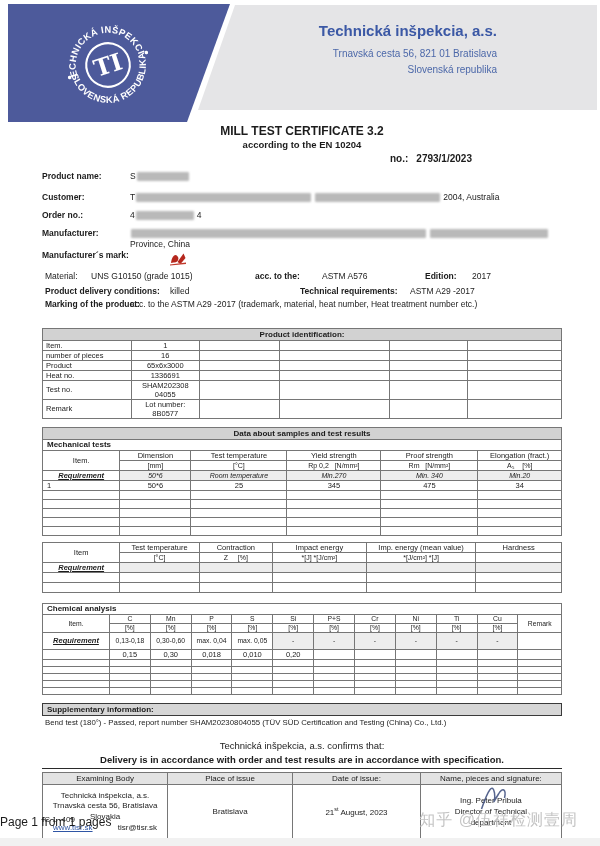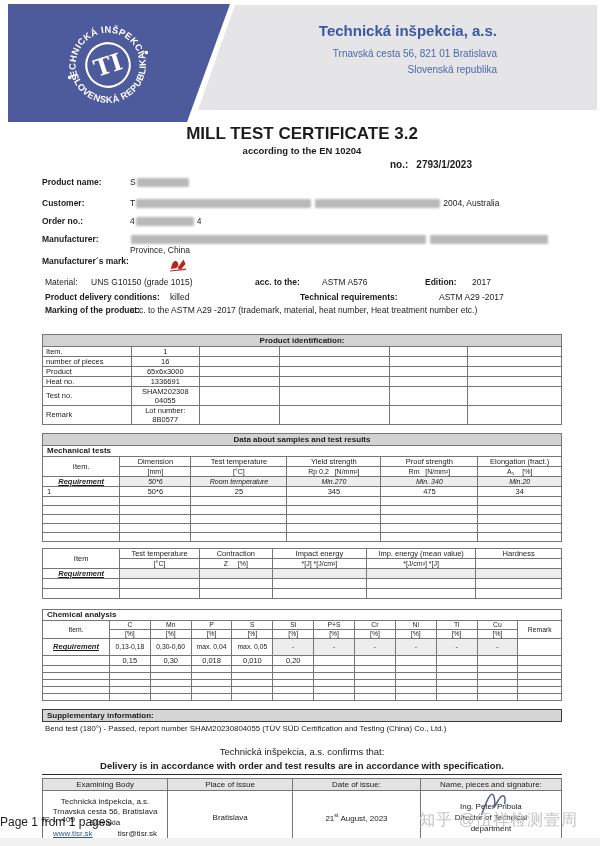--- a/index.html
+++ b/index.html
@@ -14,21 +14,21 @@
   .gray-band { position:absolute; left:196px; top:5px; width:401px; height:105px;
     background:#e5e5e7; clip-path:polygon(39px 0, 100% 0, 100% 100%, 2px 100%); }
   .seal { position:absolute; left:50px; top:11px; }
   .company { position:absolute; right:103px; top:22px; text-align:right; }
   .company .org { font-size:15px; font-weight:bold; color:#3b58a5; margin-bottom:7px; }
   .company .addr { font-size:10px; color:#4c68a9; line-height:1.55; }
 
   
   .content { padding:0 38px 0 42px; }
   .title-block { margin-top:2px; text-align:center; }
-  .title-main { font-size:17px; font-weight:bold; }
+  .title-main { font-size:12px; font-weight:bold; }
   .title-sub { font-size:9.5px; font-weight:bold; margin-top:1px; }
   .no-line { text-align:left; margin-left:348px; margin-top:3px; font-size:10px; font-weight:bold; }
   .no-line span { margin-right:8px; }
 
   .info-block { margin-top:7px; font-size:8.5px; }
   .info-row { display:flex; align-items:flex-start; margin-bottom:6px; min-height:12px; }
   .info-label { width:88px; font-weight:bold; flex:none; }
   .info-value { flex:1; }
   .redact { display:inline-block; height:9px; background:#b9b9b9; border-radius:1px;
     filter:blur(1.2px); vertical-align:middle; margin:0 3px 1px 1px; }
@@ -178,21 +178,21 @@
         <span style="left:49px;">UNS G10150 (grade 1015)</span>
         <span class="b" style="left:213px;">acc. to the:</span>
         <span style="left:280px;">ASTM A576</span>
         <span class="b" style="left:383px;">Edition:</span>
         <span style="left:430px;">2017</span>
       </div>
       <div class="mrow">
         <span class="b" style="left:3px;">Product delivery conditions:</span>
         <span style="left:128px;">killed</span>
         <span class="b" style="left:258px;">Technical requirements:</span>
-        <span style="left:397px;">ASTM A29 -2017</span>
+        <span style="left:368px;">ASTM A29 -2017</span>
       </div>
       <div class="mrow marking-row">
         <span class="b" style="left:3px;">Marking of the product:</span>
         <span class="mval">acc. to the ASTM A29 -2017 (trademark, material, heat number, Heat treatment number etc.)</span>
       </div>
     </div>
 
     <table class="t-prod">
       <colgroup>
           <col style="width:17.1%">

